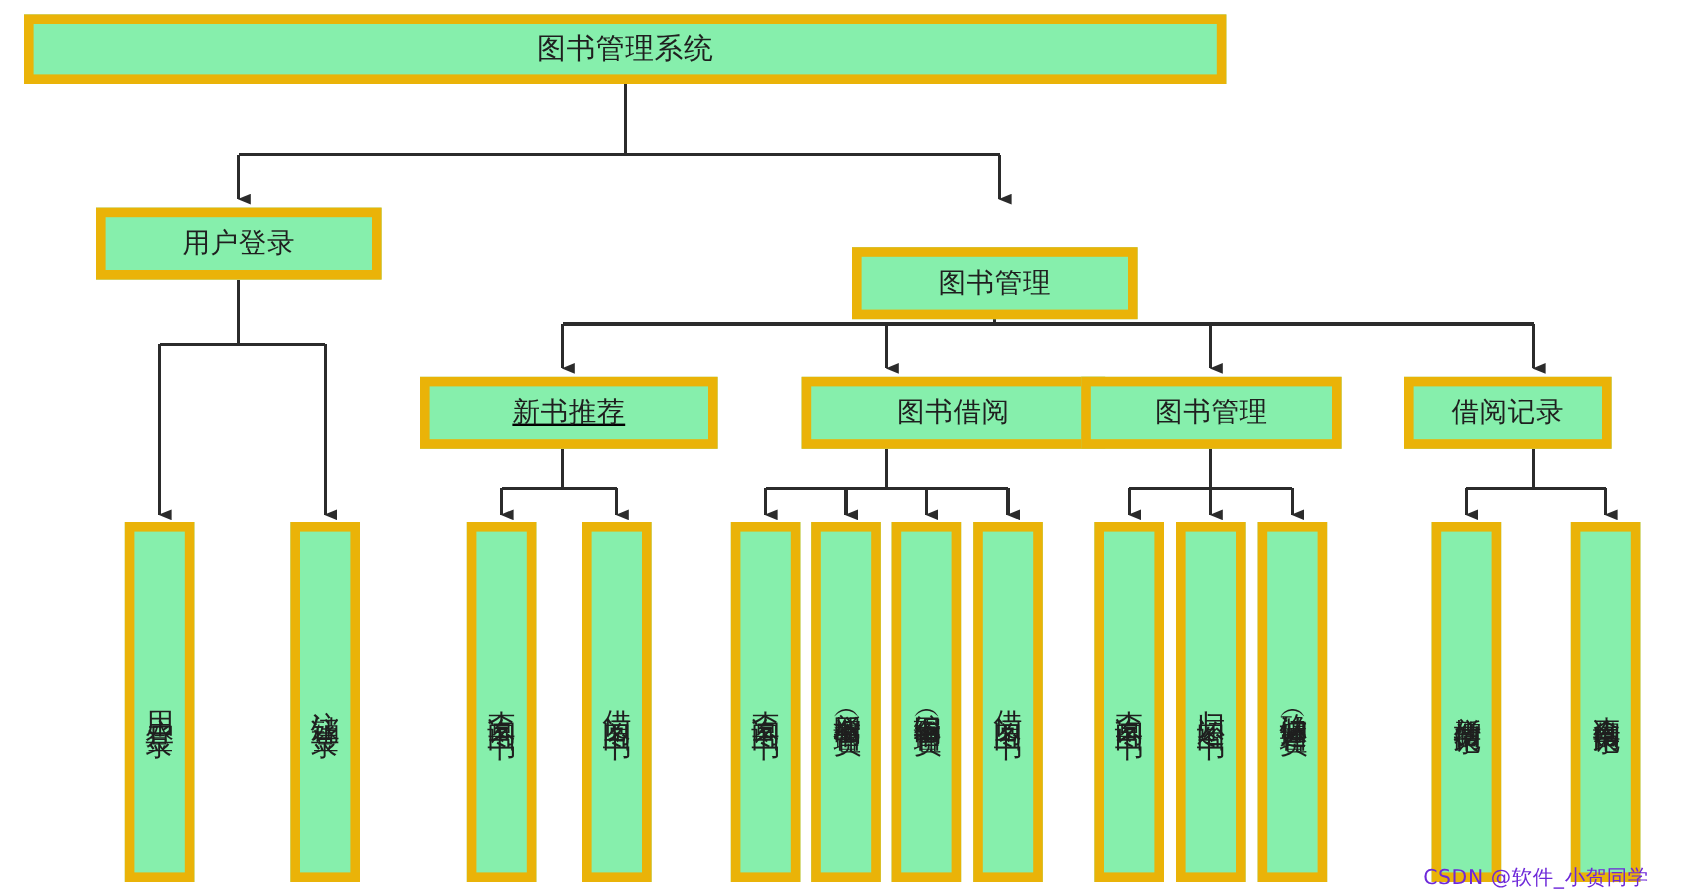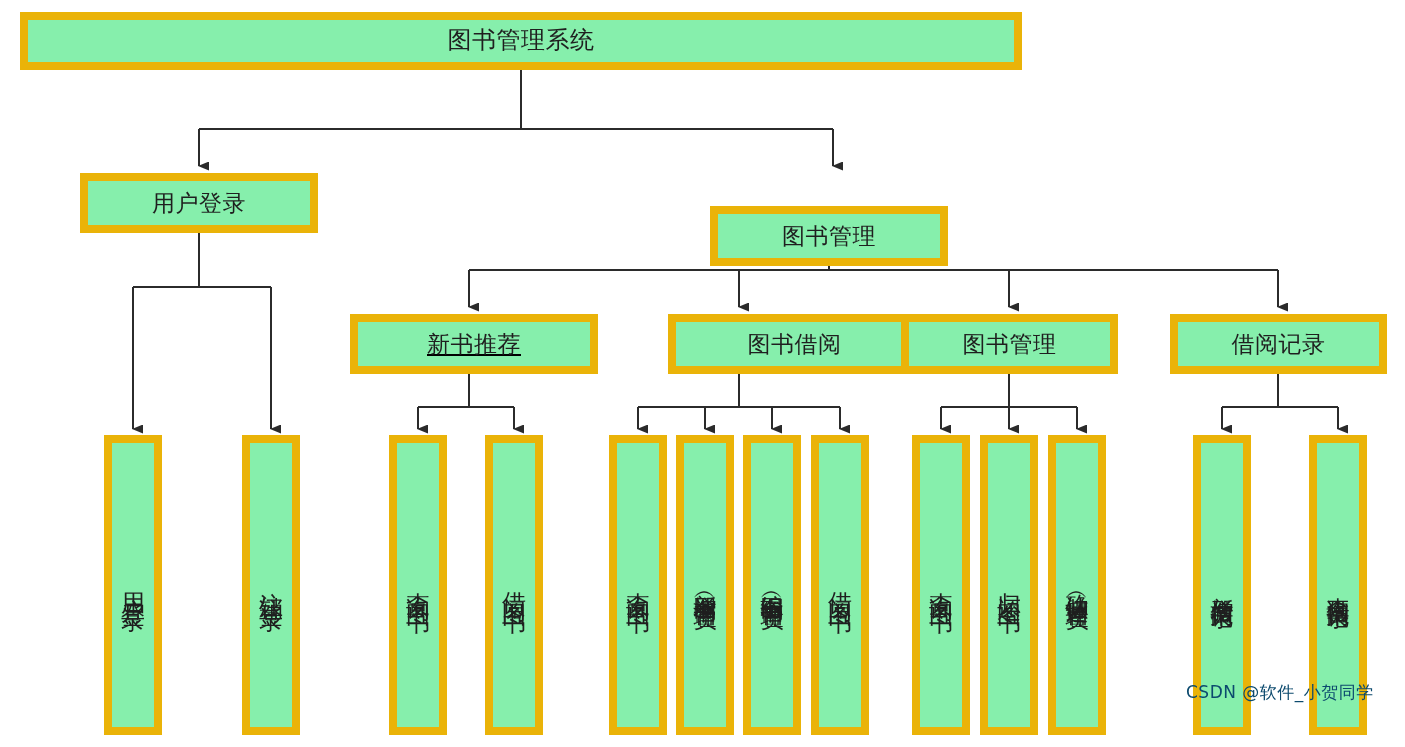--- a/index.html
+++ b/index.html
@@ -64,23 +64,23 @@
     line-height: 1;
     max-height: 100%;
   }
   .node.v.tight .node-label {
     letter-spacing: 2px;
     font-size: 23px;
   }
   #watermark {
     position: absolute;
     left: 1186px;
-    top: 681px;
+    top: 720px;
     font-size: 17px;
-    color: #0c4a6e;
+    color: #6d28d9;
     white-space: nowrap;
     z-index: 5;
     letter-spacing: 0.5px;
   }
 </style>
 </head>
 <body>
 
 <div id="diagram-canvas">
 
@@ -147,21 +147,21 @@
 
   <div class="node h" style="left:350px; top:314px; width:248px; height:60px;text-decoration:underline;">
     <span class="node-label">新书推荐</span>
   </div>
   <div class="node h" style="left:631px; top:314px; width:253px; height:60px;margin-left:37px;">
     <span class="node-label">图书借阅</span>
   </div>
   <div class="node h" style="left:901px; top:314px; width:217px; height:60px;">
     <span class="node-label">图书管理</span>
   </div>
-  <div class="node h" style="left:1170px; top:314px; width:217px; height:60px;">
+  <div class="node h" style="left:1170px; top:314px; width:173px; height:60px;">
     <span class="node-label">借阅记录</span>
   </div>
 
   <div class="node v" style="left:104px; top:435px; width:58px; height:300px;">
     <span class="node-label">用户登录</span>
   </div>
   <div class="node v" style="left:242px; top:435px; width:58px; height:300px;">
     <span class="node-label">注销登录</span>
   </div>
 

